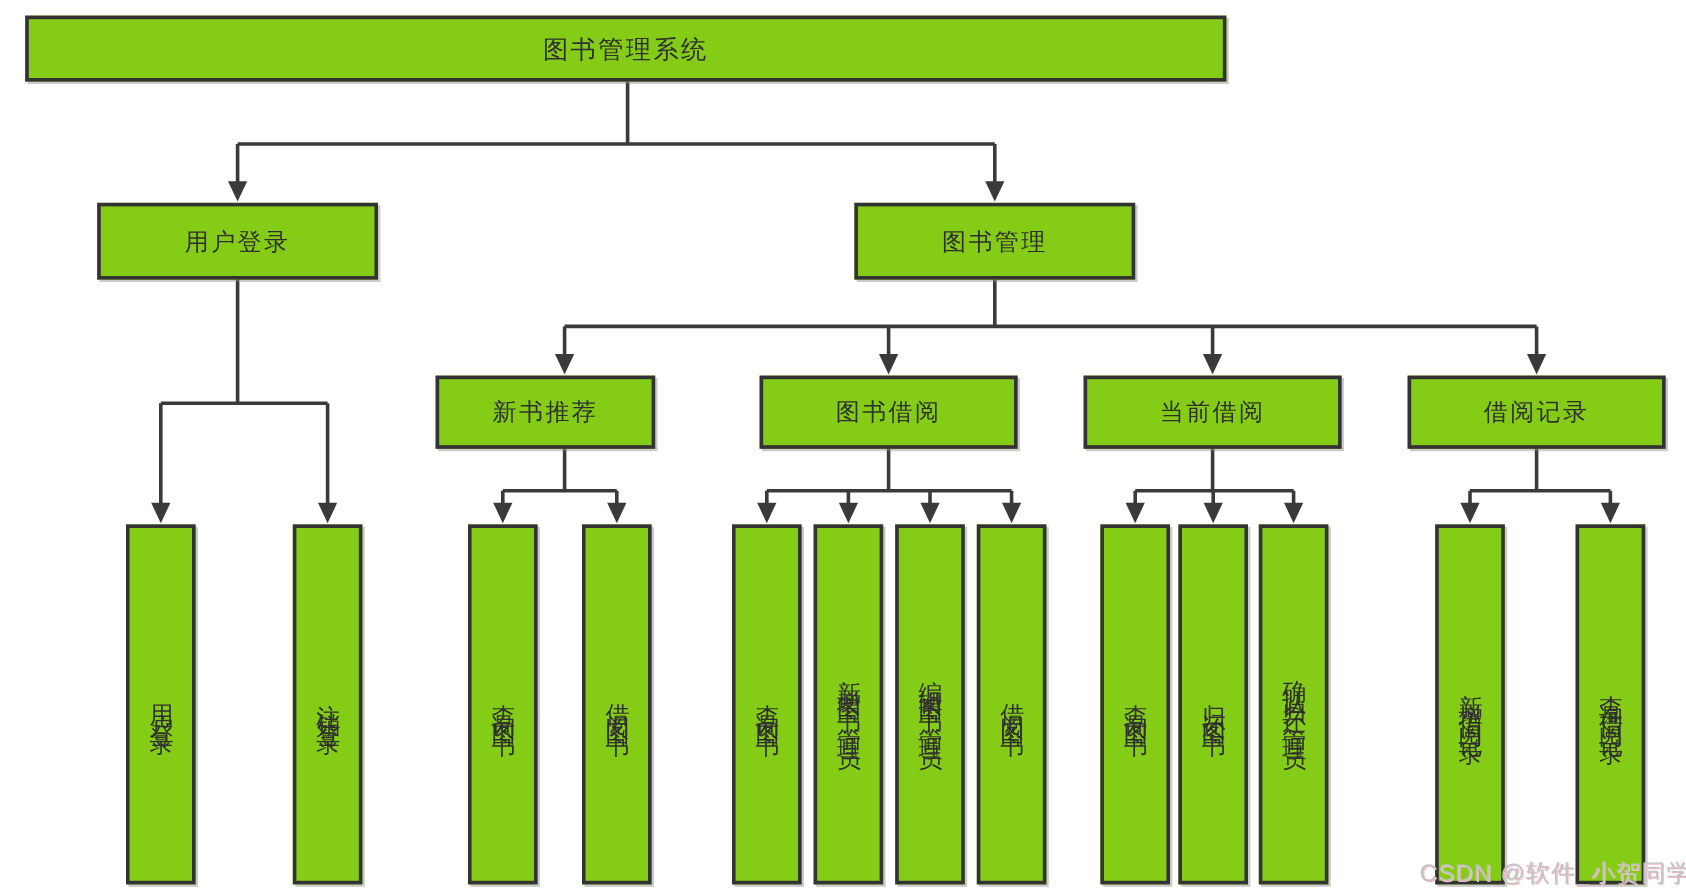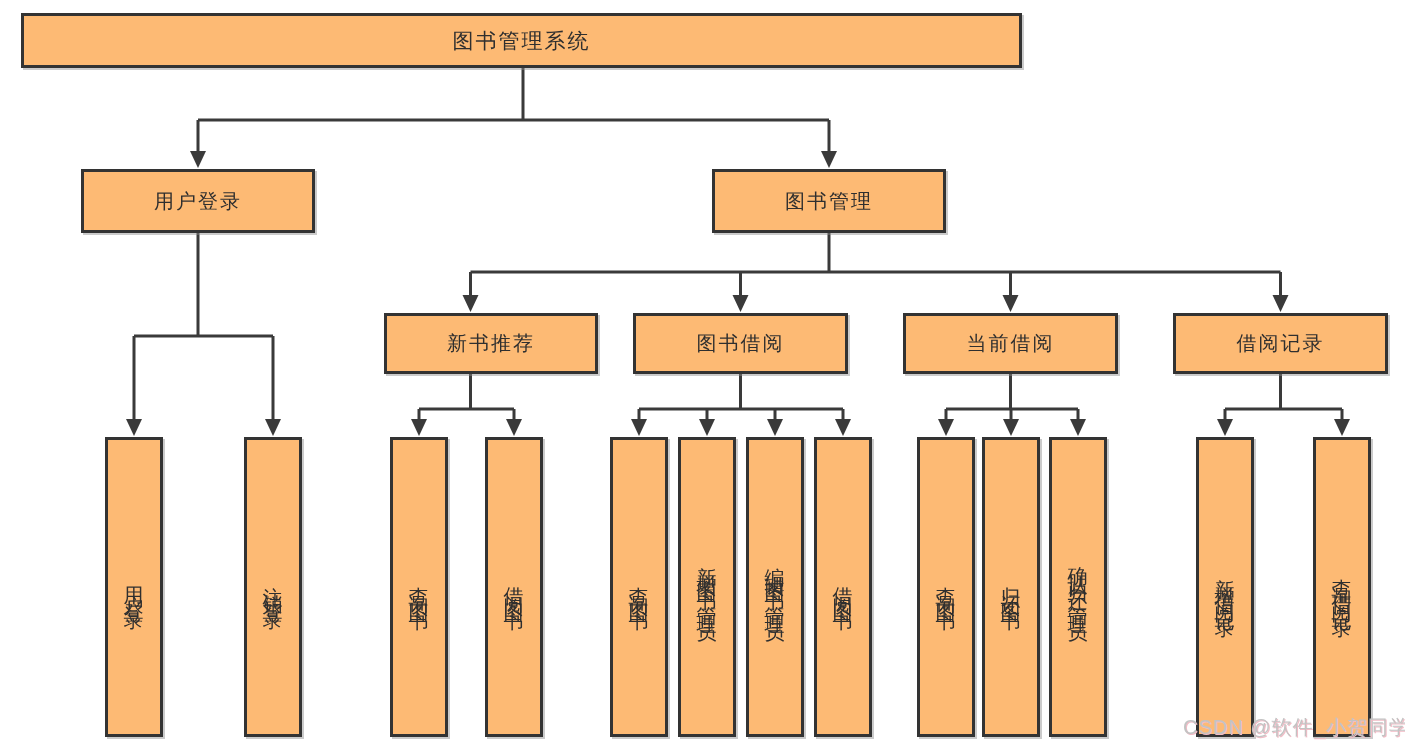--- a/index.html
+++ b/index.html
@@ -18,21 +18,21 @@
   .connectors {
     position: absolute;
     left: 0; top: 0;
     width: 1405px;
     height: 747px;
     z-index: 1;
   }
   .node {
     position: absolute;
     box-sizing: border-box;
-    background: #fdba74;
+    background: #84cc16;
     border: 3px solid #333333;
     color: #2f2f2f;
     display: flex;
     align-items: center;
     justify-content: center;
     z-index: 2;
     box-shadow: 2px 2px 0 rgba(140,140,140,0.45);
   }
   .hbox {
     font-size: 20px;
@@ -130,21 +130,21 @@
     <span>图书管理系统</span>
   </div>
 
   <div class="node hbox" style="left:81px; top:169px; width:234px; height:64px;">
     <span>用户登录</span>
   </div>
   <div class="node hbox" style="left:712px; top:169px; width:234px; height:64px;align-items:center;">
     <span>图书管理</span>
   </div>
 
-  <div class="node hbox" style="left:384px; top:313px; width:214px; height:61px;">
+  <div class="node hbox" style="left:363px; top:313px; width:183px; height:61px;">
     <span>新书推荐</span>
   </div>
   <div class="node hbox" style="left:903px; top:313px; width:215px; height:61px;">
     <span>当前借阅</span>
   </div>
   <div class="node hbox" style="left:633px; top:313px; width:215px; height:61px;">
     <span>图书借阅</span>
   </div>
   <div class="node hbox" style="left:1173px; top:313px; width:215px; height:61px;">
     <span>借阅记录</span>

